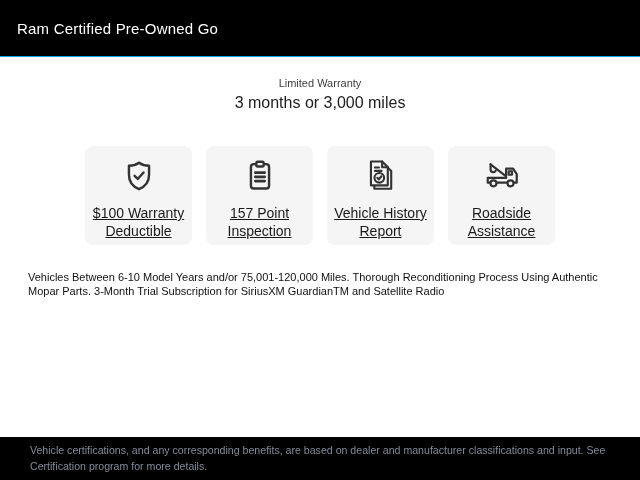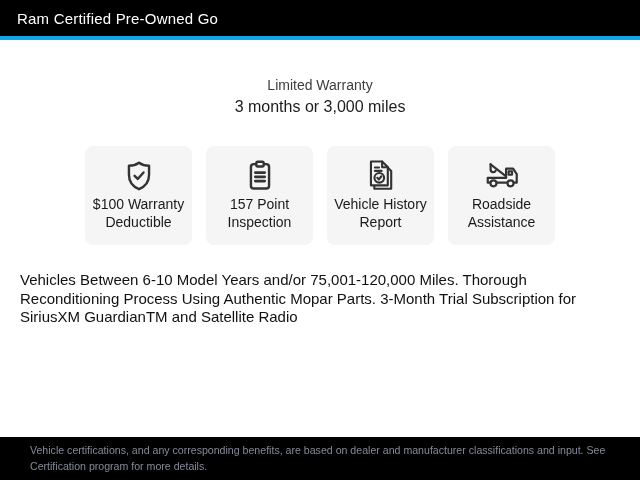--- a/index.html
+++ b/index.html
@@ -6,41 +6,41 @@
   html, body { width: 640px; height: 480px; }
   body {
     font-family: "Liberation Sans", sans-serif;
     background: #ffffff;
     position: relative;
     overflow: hidden;
   }
   .header {
     position: absolute;
     top: 0; left: 0; right: 0;
-    height: 40px;
+    height: 57px;
     background: #000000;
-    border-bottom: 4px solid #0ea5e9;
+    border-bottom: 1px solid #0ea5e9;
     display: flex;
     align-items: center;
     padding-left: 17px;
   }
   .header-title {
     color: #ffffff;
     font-size: 15px;
     font-weight: 400;
     letter-spacing: 0.2px;
   }
   .subtitle-block {
     position: absolute;
     top: 77px;
     left: 0; right: 0;
     text-align: center;
   }
   .warranty-label {
-    font-size: 14px;
+    font-size: 11px;
     color: #3d3d3d;
     font-weight: 500;
   }
   .warranty-term {
     margin-top: 5px;
     font-size: 16px;
     color: #1c1c1c;
     font-weight: 400;
   }
   .cards-row {
@@ -63,33 +63,34 @@
   .benefit-icon {
     width: 38px;
     height: 38px;
     display: flex;
     align-items: center;
     justify-content: center;
     flex: 0 0 auto;
   }
   .benefit-icon svg { stroke: #333333; fill: none; stroke-width: 1.7; stroke-linecap: round; stroke-linejoin: round; }
   .benefit-label {
-    margin-top: 0;
+    margin-top: 9px;
     font-size: 14px;
     line-height: 1.32;
     color: #1a1a1a;
     text-align: center;
     padding: 0 2px;
+    text-decoration: underline;
   }
   .description {
     position: absolute;
     top: 271px;
-    left: 20px;
+    left: 28px;
     width: 602px;
-    font-size: 15px;
+    font-size: 11px;
     line-height: 1.24;
     color: #111111;
   }
   .footer {
     position: absolute;
     left: 0; right: 0; bottom: 0;
     height: 43px;
     background: #000000;
     padding: 6px 28px 16px 30px;
   }

